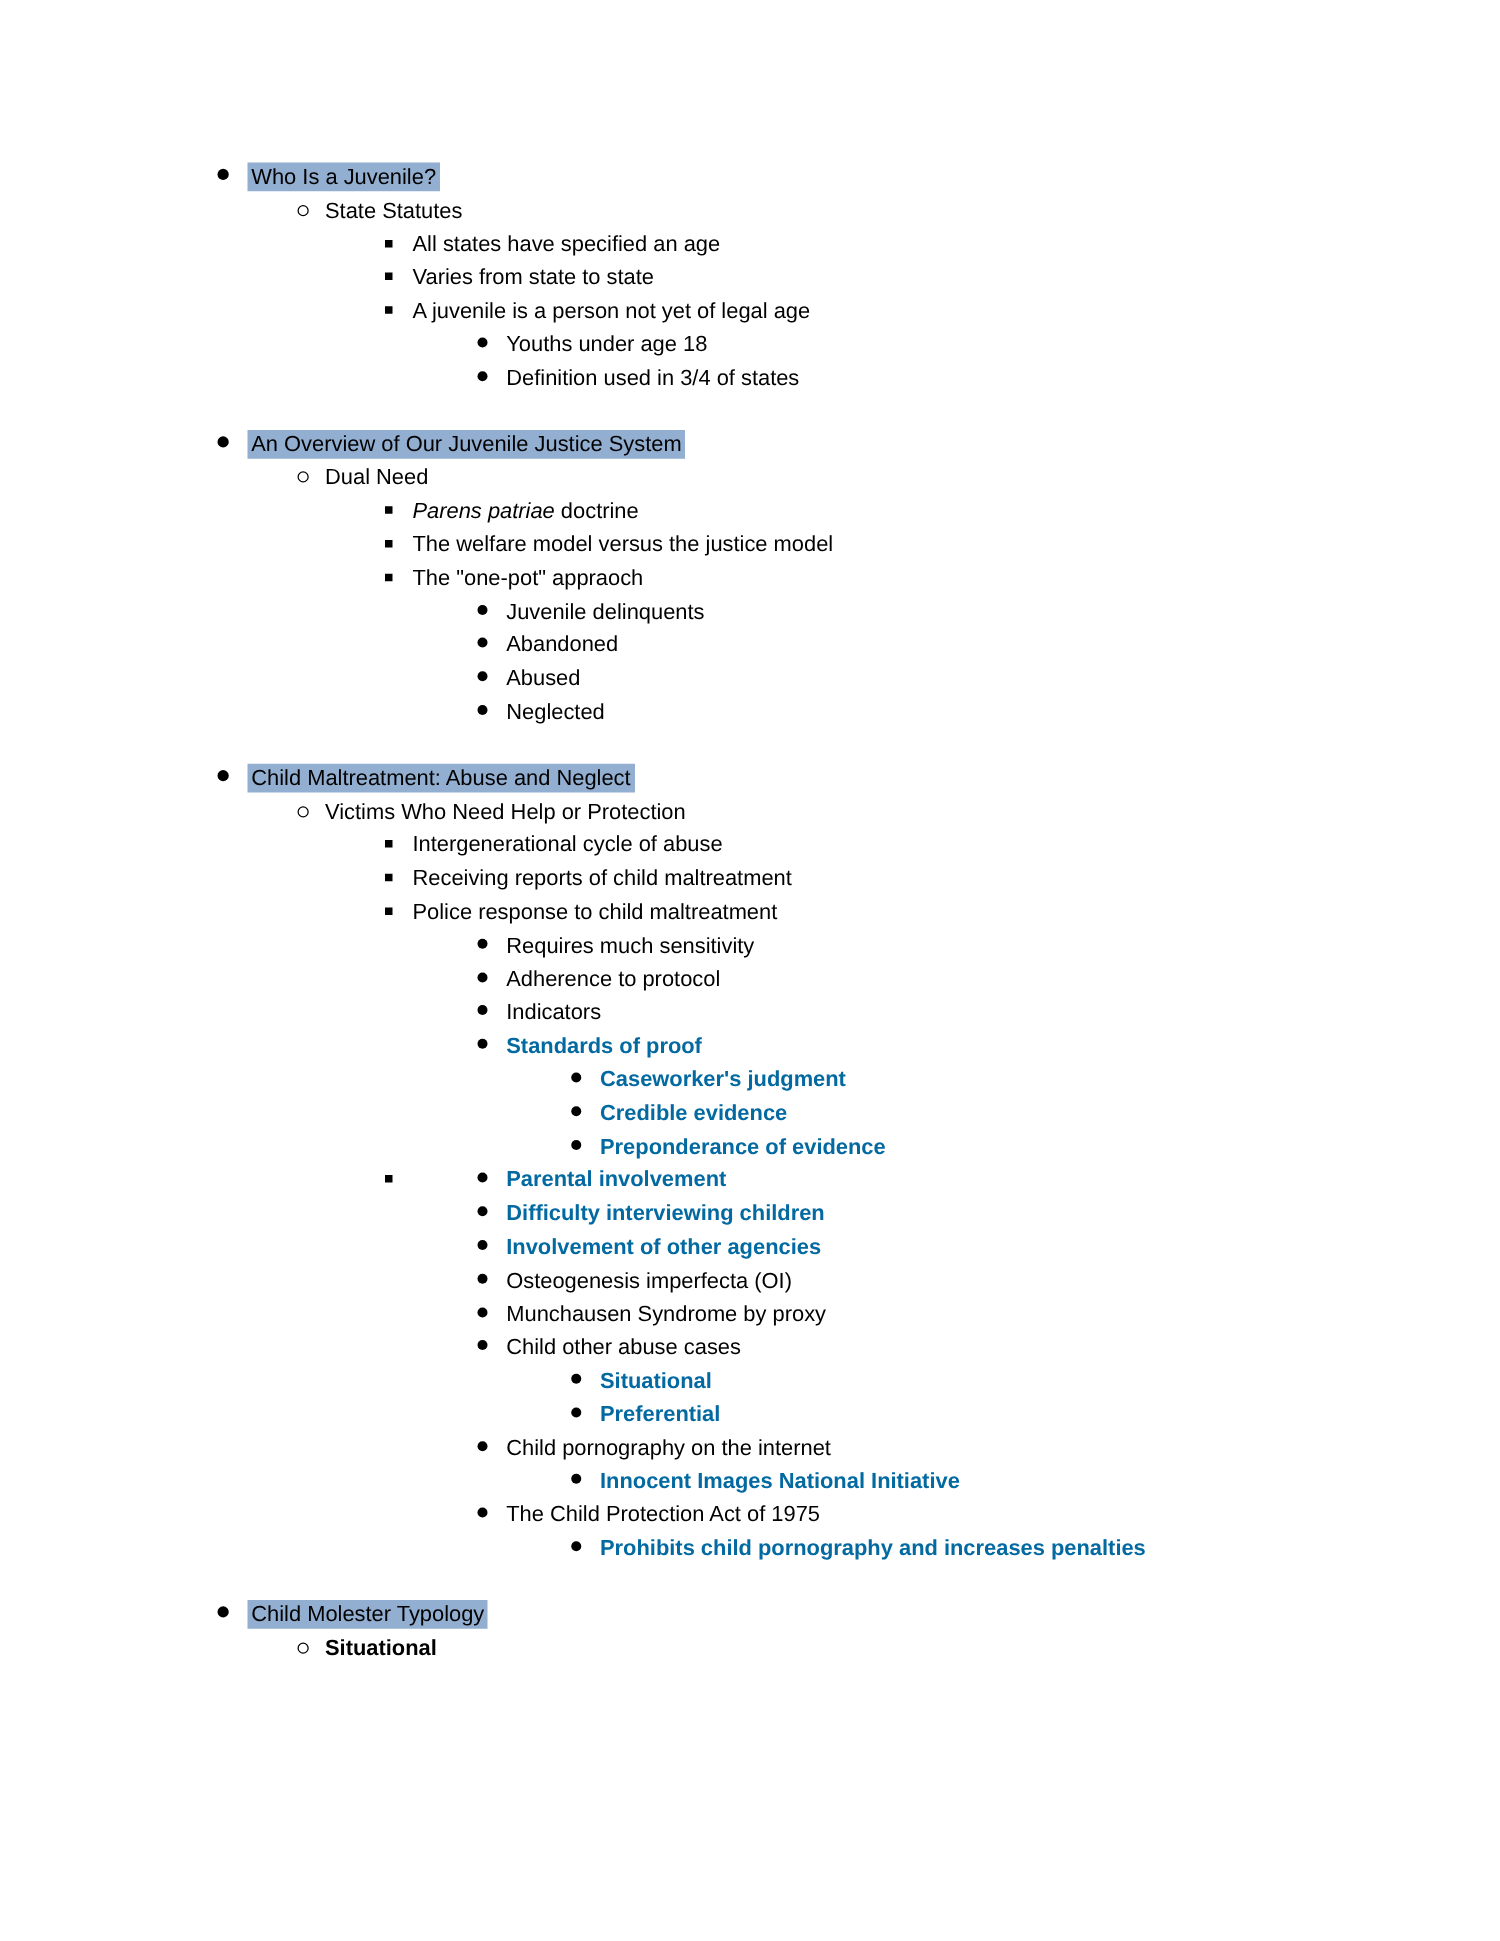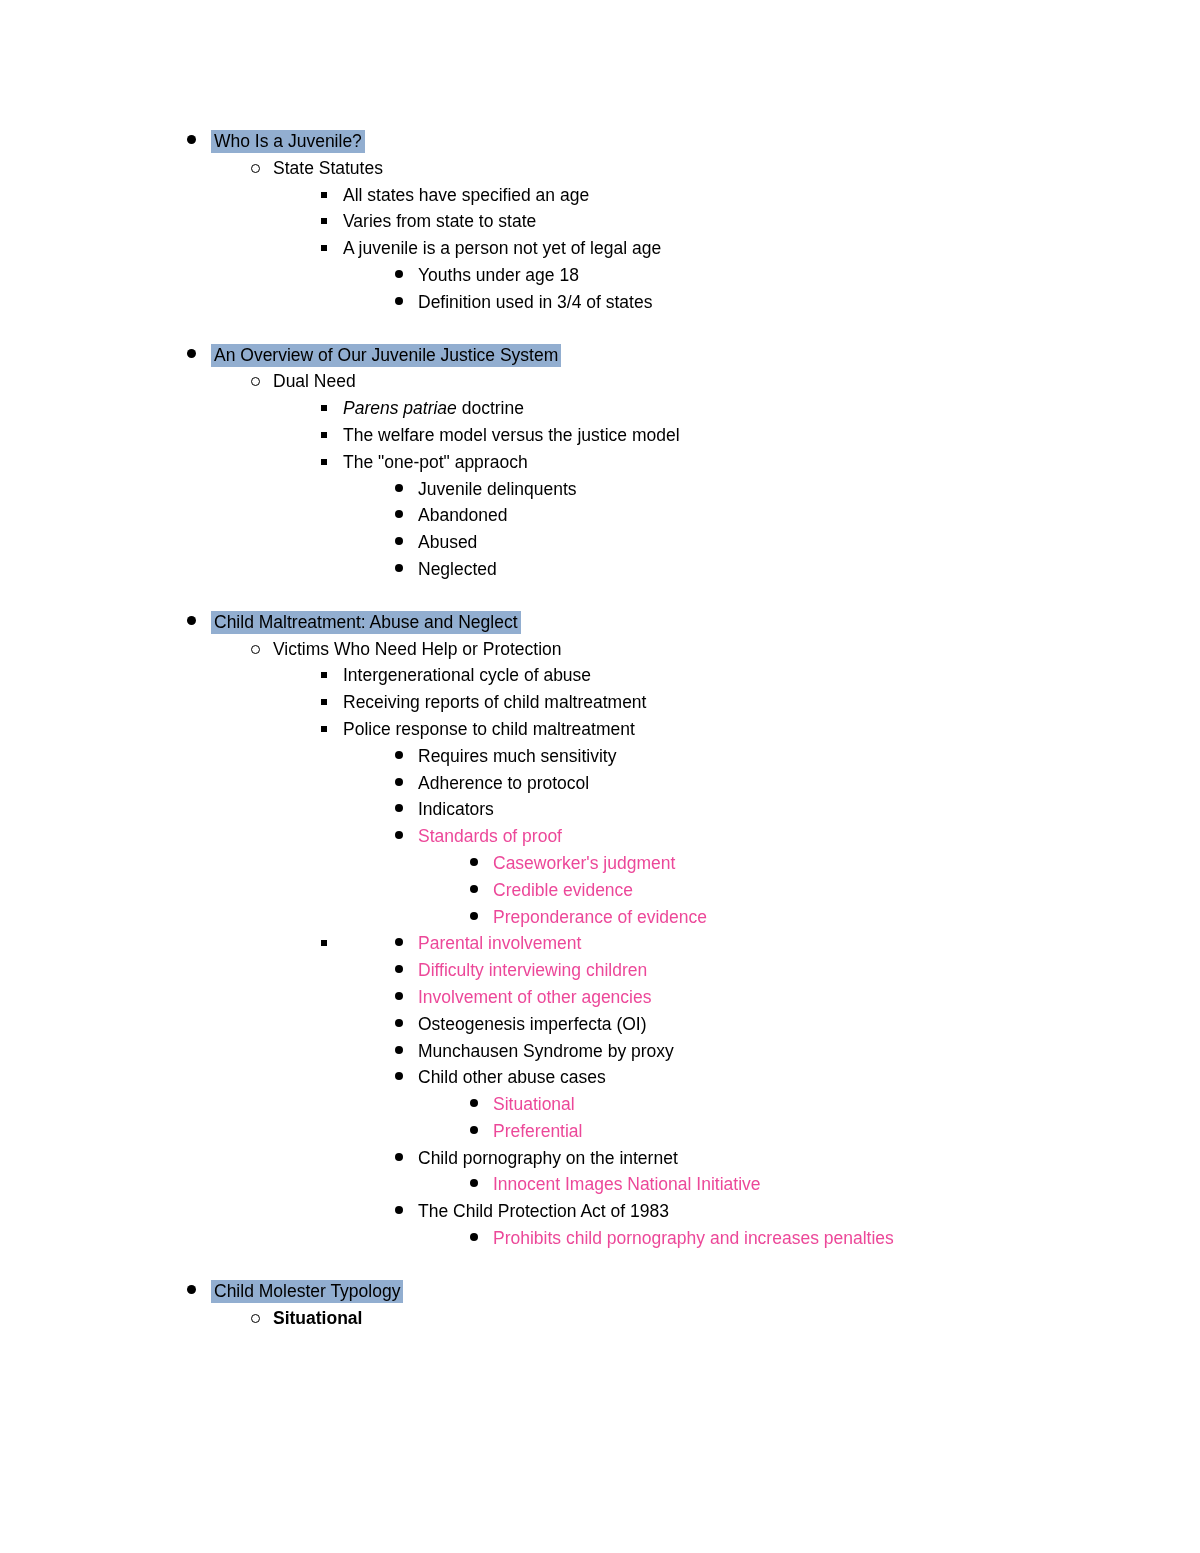--- a/index.html
+++ b/index.html
@@ -13,21 +13,20 @@
     font-family: "Liberation Sans", sans-serif;
     color: #000000;
     -webkit-font-smoothing: antialiased;
   }
   .page {
     position: relative;
     width: 1164px;
     height: 1553px;
     padding: 4px;
     box-sizing: border-box;
-    margin-left: 13px;
   }
   .content {
     position: absolute;
     left: 150px;
     top: 128px;
     width: 980px;
   }
 
   ul.lvl1, ul.lvl2, ul.lvl3, ul.lvl4 {
     list-style: none;
@@ -114,21 +113,22 @@
   }
 
   .txt {
     display: inline;
   }
   .hl {
     background: #92aed0;
     padding: 1px 3px 2px 3px;
   }
   .red {
-    color: #ec4899;
+    color: #0369a1;
+    font-weight: bold;
   }
   .italic {
     font-style: italic;
   }
   .bold {
     font-weight: bold;
   }
   .gap {
     height: 26px;
   }
@@ -320,21 +320,21 @@
                     <span class="txt">Child pornography on the internet</span>
                     <ul class="lvl5">
                       <li>
                         <span class="bullet"></span>
                         <span class="txt red">Innocent Images National Initiative</span>
                       </li>
                     </ul>
                   </li>
                   <li>
                     <span class="bullet"></span>
-                    <span class="txt">The Child Protection Act of 1983</span>
+                    <span class="txt">The Child Protection Act of 1975</span>
                     <ul class="lvl5">
                       <li>
                         <span class="bullet"></span>
                         <span class="txt red">Prohibits child pornography and increases penalties</span>
                       </li>
                     </ul>
                   </li>
                 </ul>
               </li>
             </ul>

